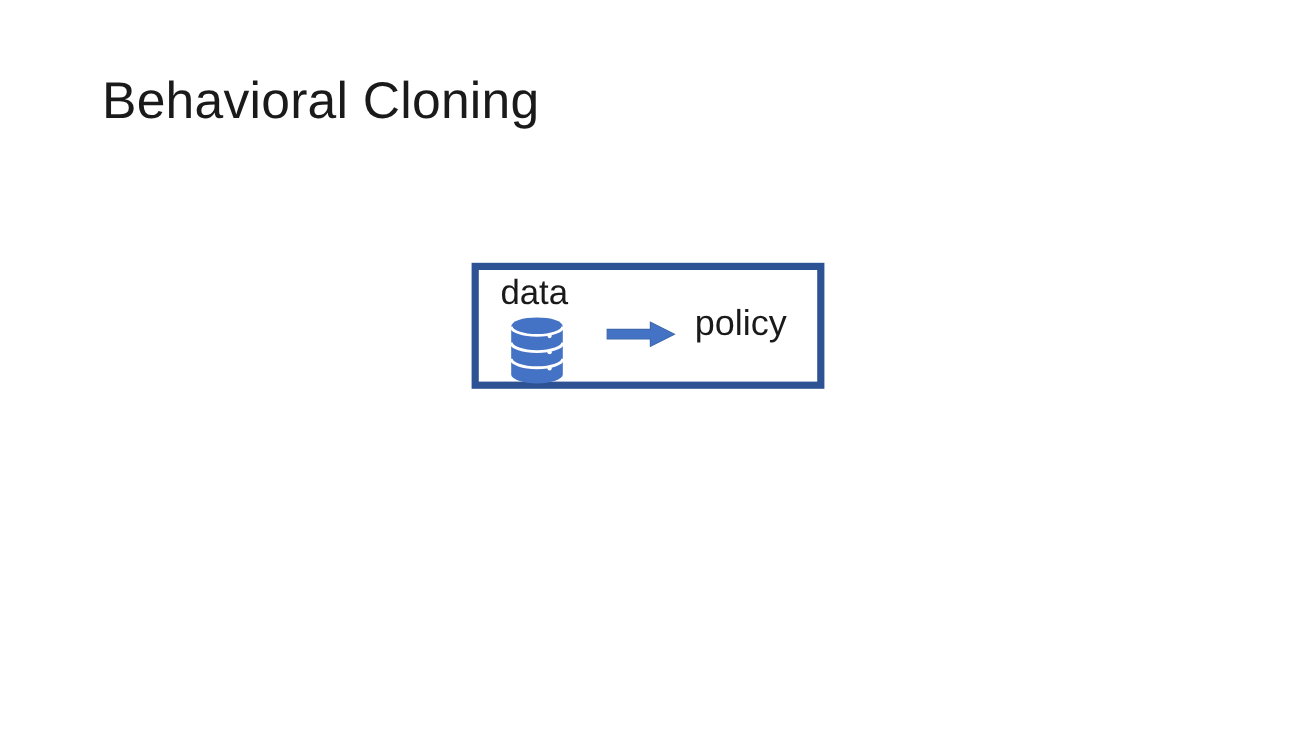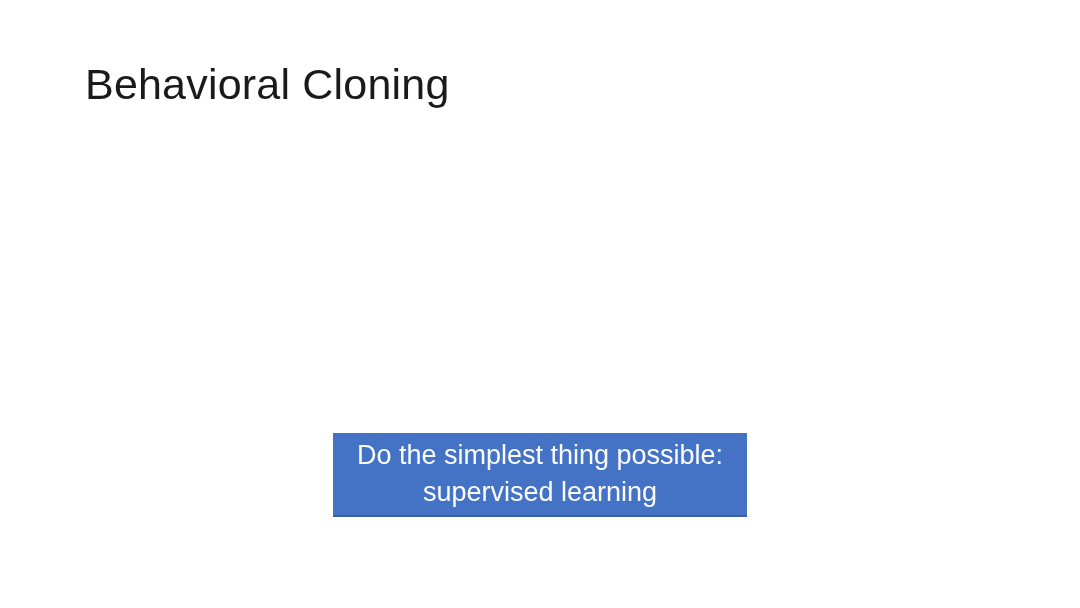--- a/index.html
+++ b/index.html
@@ -100,19 +100,36 @@
     white-space: nowrap;
   }
 </style>
 </head>
 <body>
 
 <div class="slide">
 
   <h1 class="slide-title">Behavioral Cloning</h1>
 
+  <div class="diagram-box">
 
-  <div class="callout">
-    <div class="callout-line">Do the simplest thing possible:</div>
-    <div class="callout-line">supervised learning</div>
+    <span class="data-label">data</span>
+
+    <svg class="db-icon" width="45" height="56" viewBox="0 0 45 56" aria-hidden="true">
+      <path class="db-fill" d="M1 8 v40 a21.5 7.5 0 0 0 43 0 V8"></path>
+      <ellipse class="db-fill" cx="22.5" cy="8" rx="21.5" ry="7.5"></ellipse>
+      <path class="db-sep" d="M1 8 a21.5 7.5 0 0 0 43 0"></path>
+      <path class="db-sep" d="M1 21.5 a21.5 7.5 0 0 0 43 0"></path>
+      <path class="db-sep" d="M1 35 a21.5 7.5 0 0 0 43 0"></path>
+      <circle class="db-dot" cx="33" cy="16" r="1.8"></circle>
+      <circle class="db-dot" cx="33" cy="29.5" r="1.8"></circle>
+      <circle class="db-dot" cx="33" cy="43" r="1.8"></circle>
+    </svg>
+
+    <svg class="arrow-icon" width="58" height="23" viewBox="0 0 58 23" aria-hidden="true">
+      <path class="arrow-fill" d="M1 7.5 h36 V1.5 l20 10 -20 10 v-6 H1 z"></path>
+    </svg>
+
+    <span class="policy-label">policy</span>
   </div>
+
 
 </div>
 
 </body></html>

